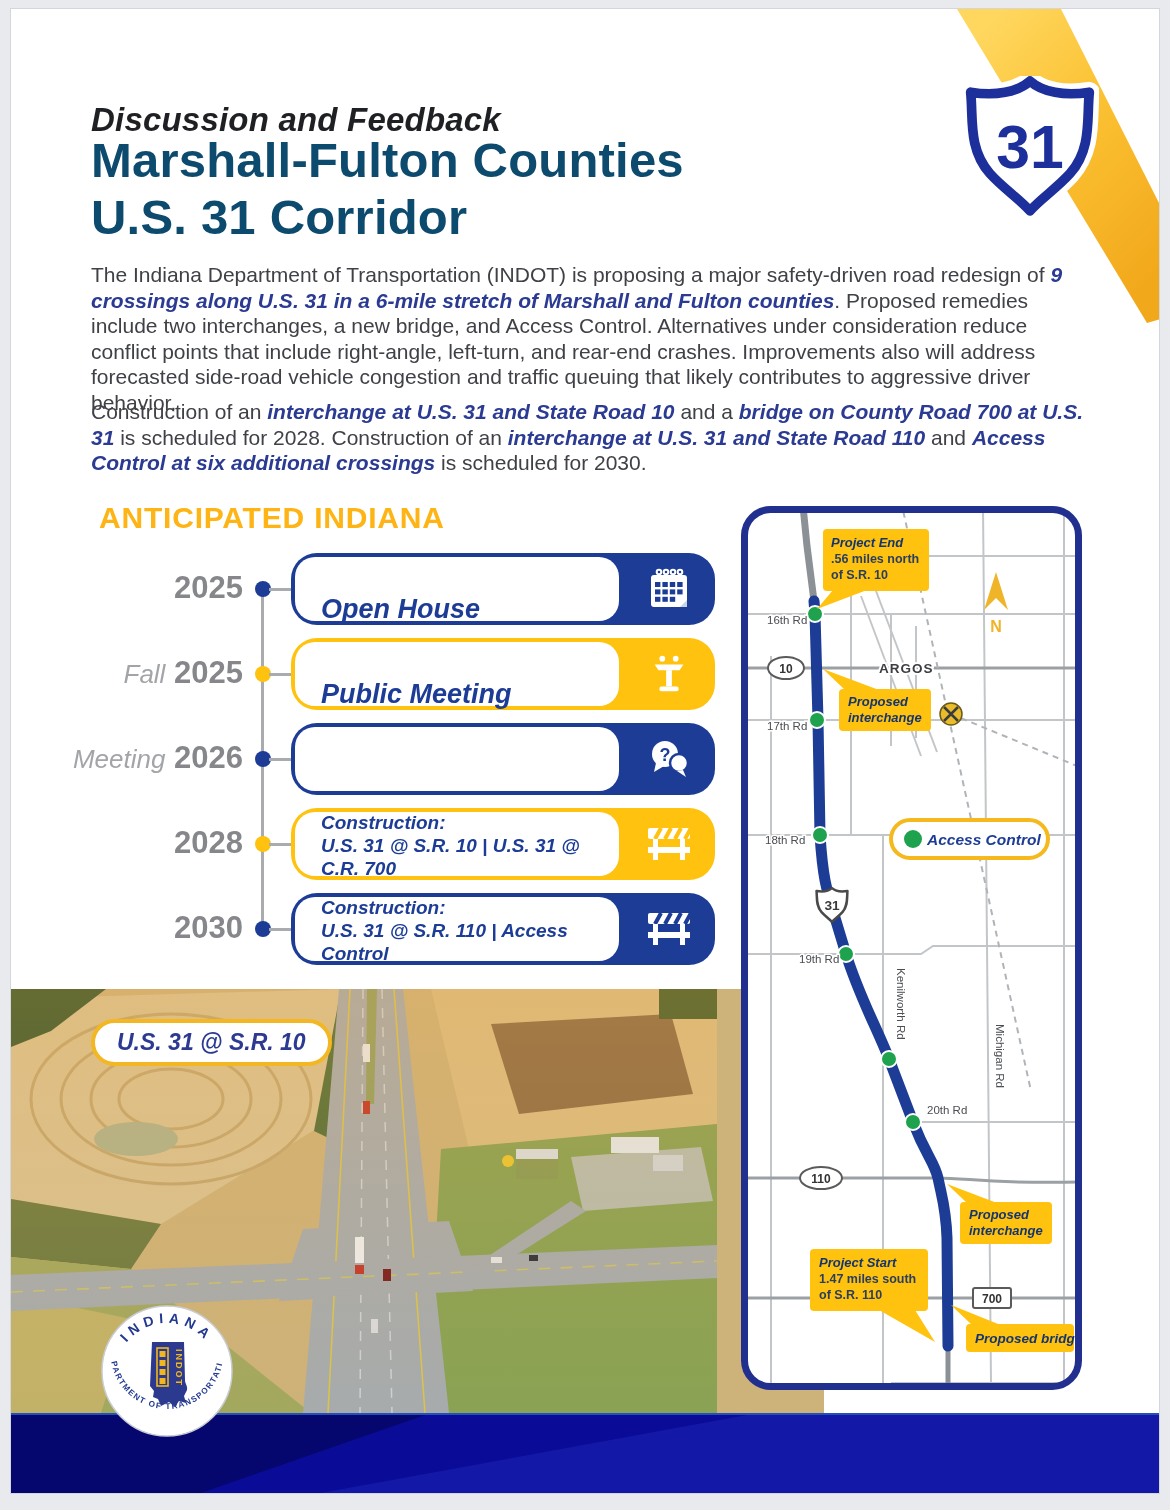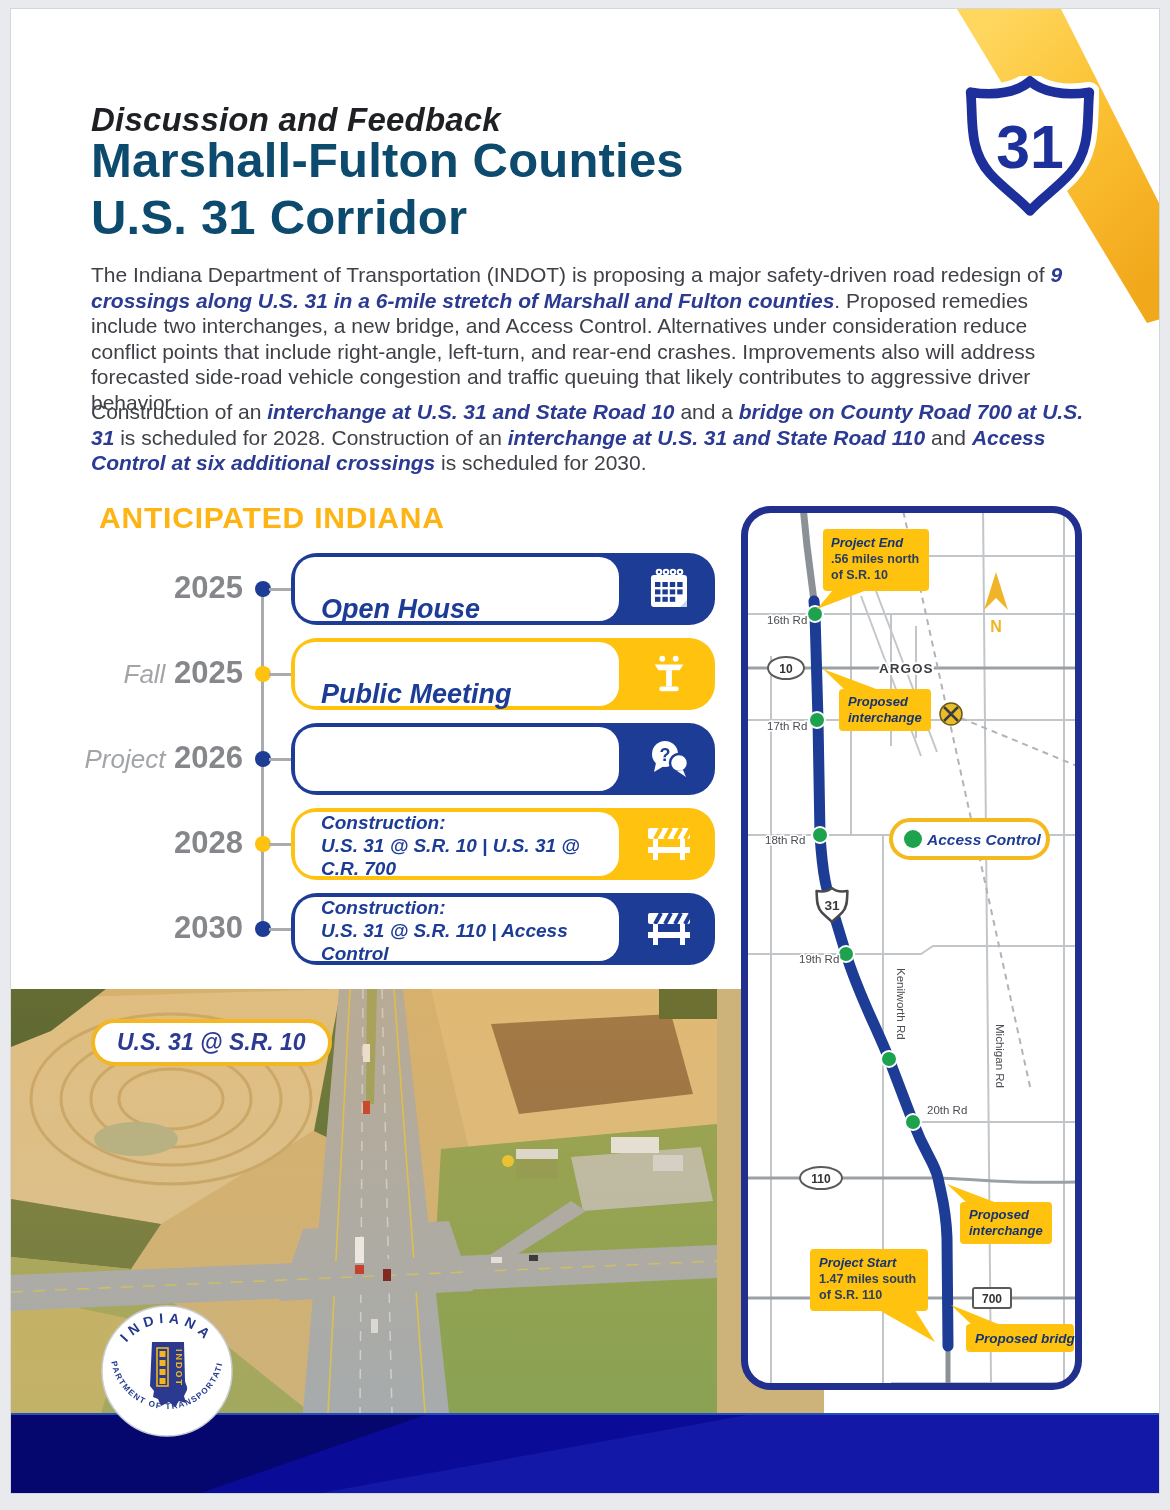--- a/index.html
+++ b/index.html
@@ -129,21 +129,21 @@
             <circle cx="31" cy="7" r="3" fill="#fff"></circle>
           <polygon points="9,13 39,13 35,19 13,19" fill="#fff"></polygon>
           <rect x="21" y="19" width="6" height="17" fill="#fff"></rect>
           <rect x="14" y="36" width="20" height="5" rx="2" fill="#fff"></rect>
         </svg>
       </div>
     </div>
   </div>
 
   <div class="trow" style="top:714px">
-    <div class="tyear"><span class="season">Project</span> <span>2026</span></div>
+    <div class="tyear"><span class="season">Meeting</span> <span>2026</span></div>
     <div class="tdot dot-blue"></div>
       <div class="tconn"></div>
     <div class="pill t-blue">
       <div class="inner"></div>
       <div class="cap">
         <svg width="48" height="46" viewBox="0 0 48 46">
           <circle cx="20" cy="18" r="13" fill="#fff"></circle>
           <polygon points="11,27 19,30 9,36" fill="#fff"></polygon>
           <text x="20" y="25" text-anchor="middle" font-size="18" font-weight="bold" fill="#1c3c96" font-family="Liberation Sans, sans-serif">?</text>
           <circle cx="34" cy="27" r="9" fill="#fff" stroke="#1c3c96" stroke-width="2.5"></circle>

